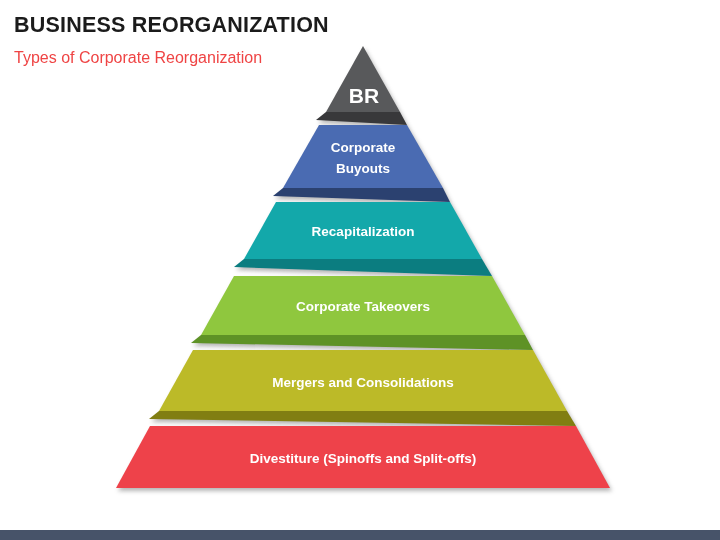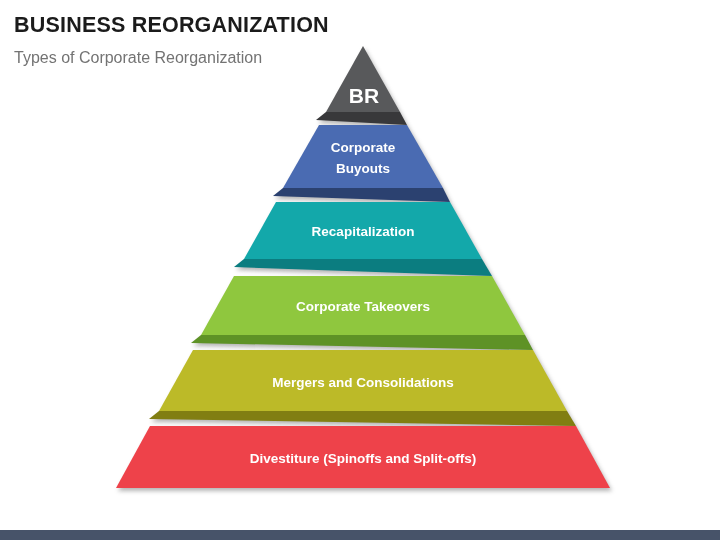--- a/index.html
+++ b/index.html
@@ -41,21 +41,21 @@
     width: 720px; height: 10px; background: #475369;
   }
 </style>
 </head>
 <body>
 
 <div class="slide">
 
   <h1 class="title" style="color: rgb(27, 27, 27);">BUSINESS REORGANIZATION</h1>
 
-  <h2 class="subtitle" style="color: #737373;">Types of Corporate Reorganization</h2>
+  <h2 class="subtitle" style="color: #ef4444;">Types of Corporate Reorganization</h2>
 
   <svg class="pyramid-svg" width="720" height="540" viewBox="0 0 720 540">
 
     <g class="level">
       <polygon points="316,120 326,112 400,112 407,125" fill="#38383a"></polygon>
       <polygon points="363,46 400,112 326,112" fill="#58595b"></polygon>
       <text class="br-label" x="364" y="103" text-anchor="middle" fill="#ffffff">BR</text>
     </g>
 
     <g class="level">

